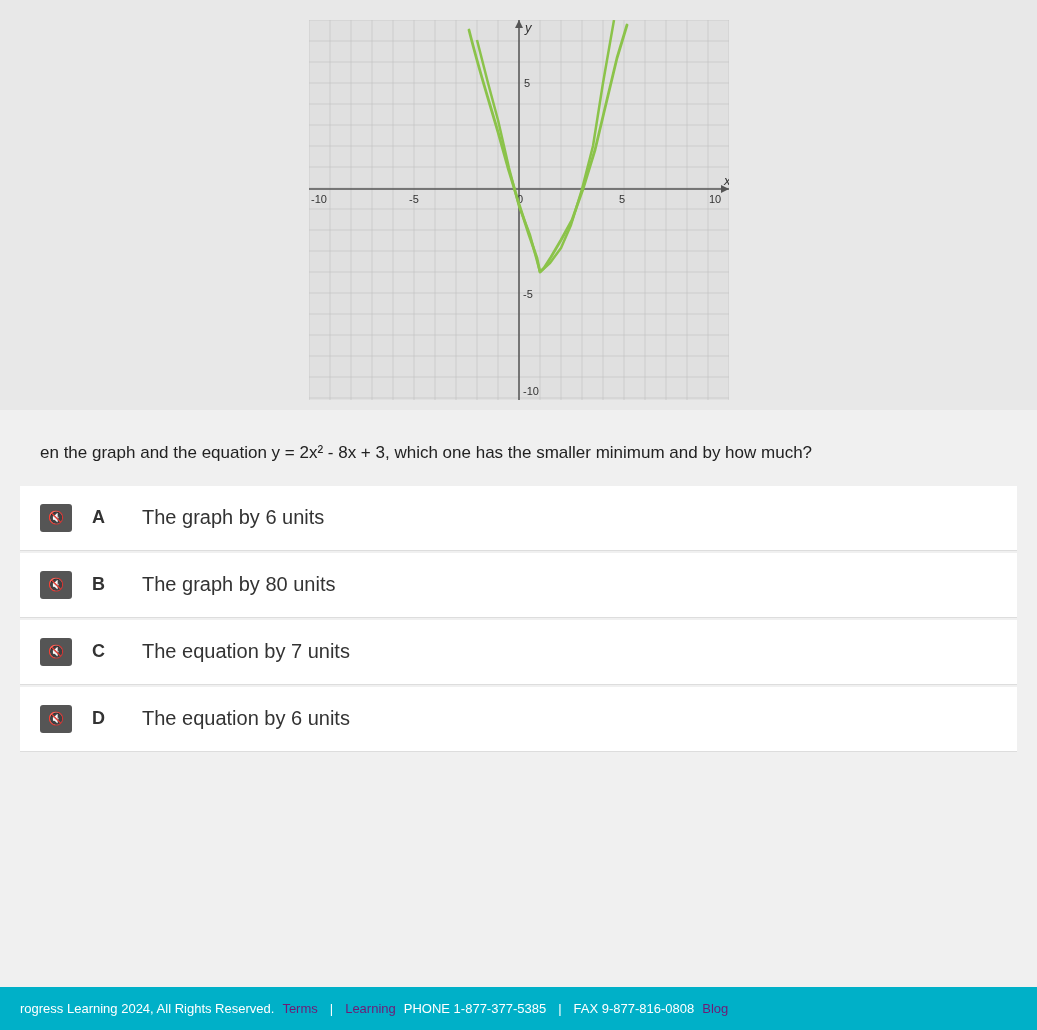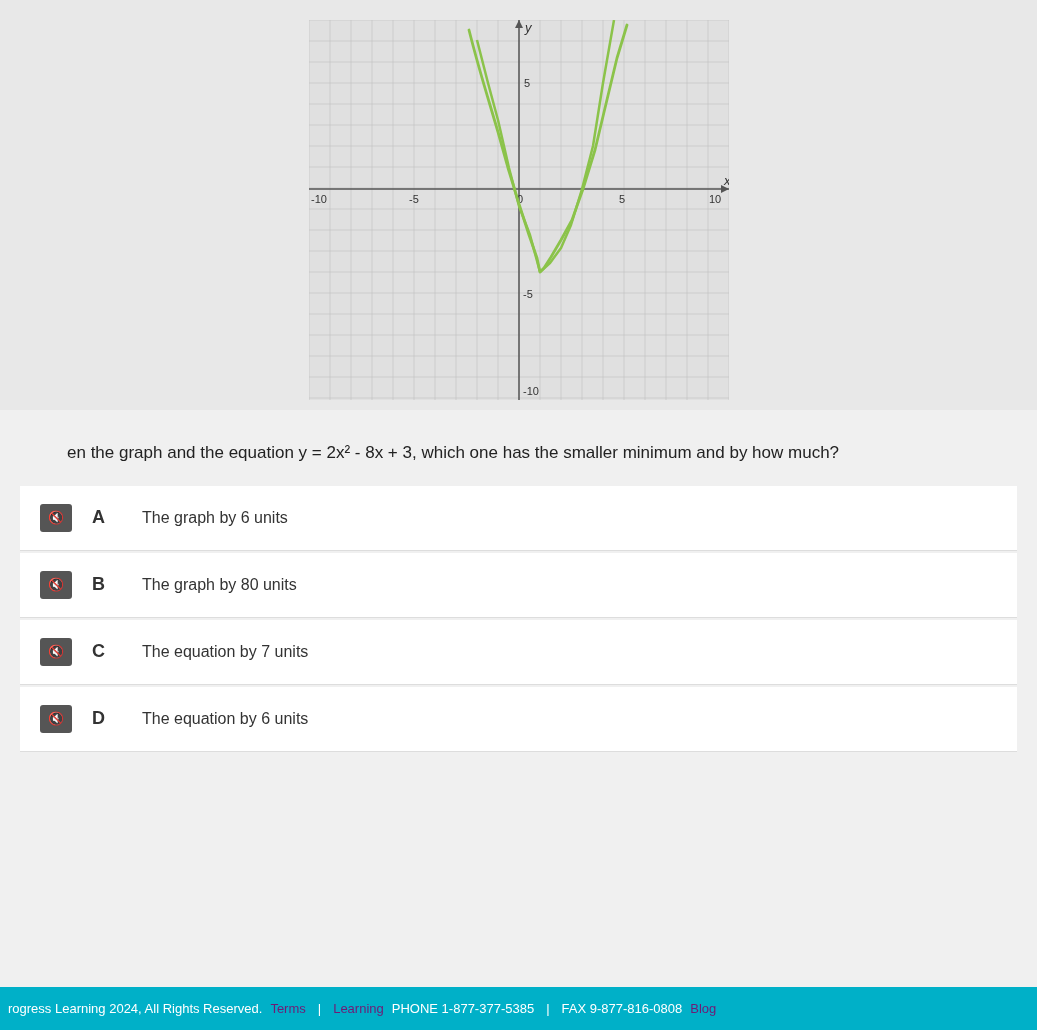--- a/index.html
+++ b/index.html
@@ -38,21 +38,20 @@
       height: 380px;
     }
 
     
     .question-text {
       background: #f0f0f0;
       padding: 30px 40px 20px 40px;
       font-size: 17px;
       color: #222;
       line-height: 1.5;
-      margin-left: 27px;
     }
 
     
     .choices-container {
       background: #f0f0f0;
       flex: 1;
       padding: 0 20px;
     }
 
     .choice-row {
@@ -87,29 +86,29 @@
     .choice-letter {
       font-size: 18px;
       font-weight: bold;
       color: #333;
       width: 30px;
       margin-right: 20px;
       flex-shrink: 0;
     }
 
     .choice-text {
-      font-size: 16px;
+      font-size: 20px;
       color: #333;
     }
 
     
     .footer {
       background: #00b0c8;
       color: #fff;
-      padding: 14px 8px;
+      padding: 14px 20px;
       font-size: 13px;
       display: flex;
       align-items: flex-end;
       gap: 8px;
       flex-wrap: wrap;
     }
 
     .footer a {
       color: #701a75;
       text-decoration: none;

